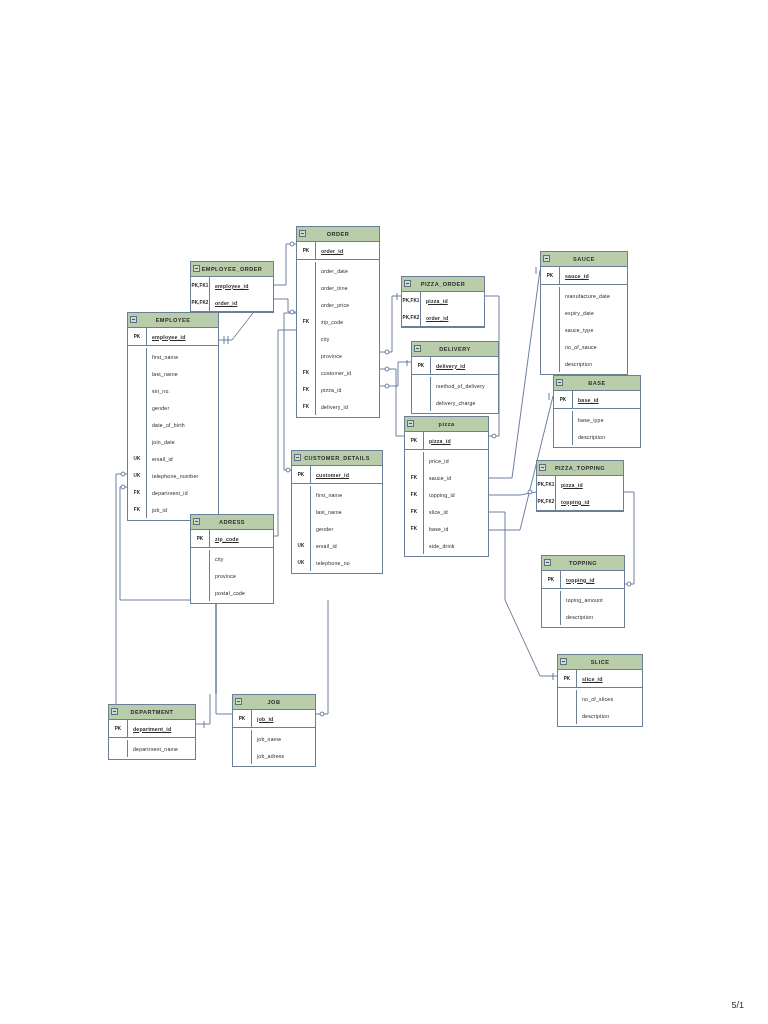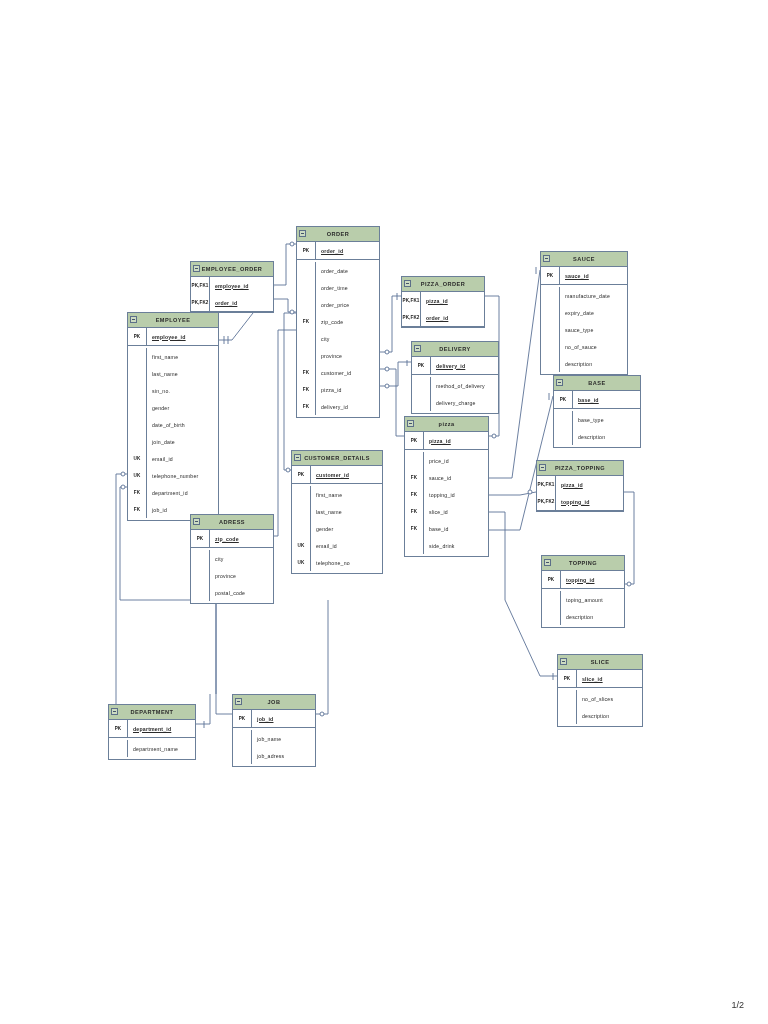--- a/index.html
+++ b/index.html
@@ -460,13 +460,13 @@
           <div class="namecol">job_name</div>
         </div>
         <div class="attr">
           <div class="keycol" style="border-right: 1px solid rgb(107, 127, 153);"></div>
           <div class="namecol">job_adress</div>
         </div>
       </div>
     </div>
   </div>
 
-<div class="pagenum">1/2</div>
+<div class="pagenum">5/1</div>
 
 </body></html>

